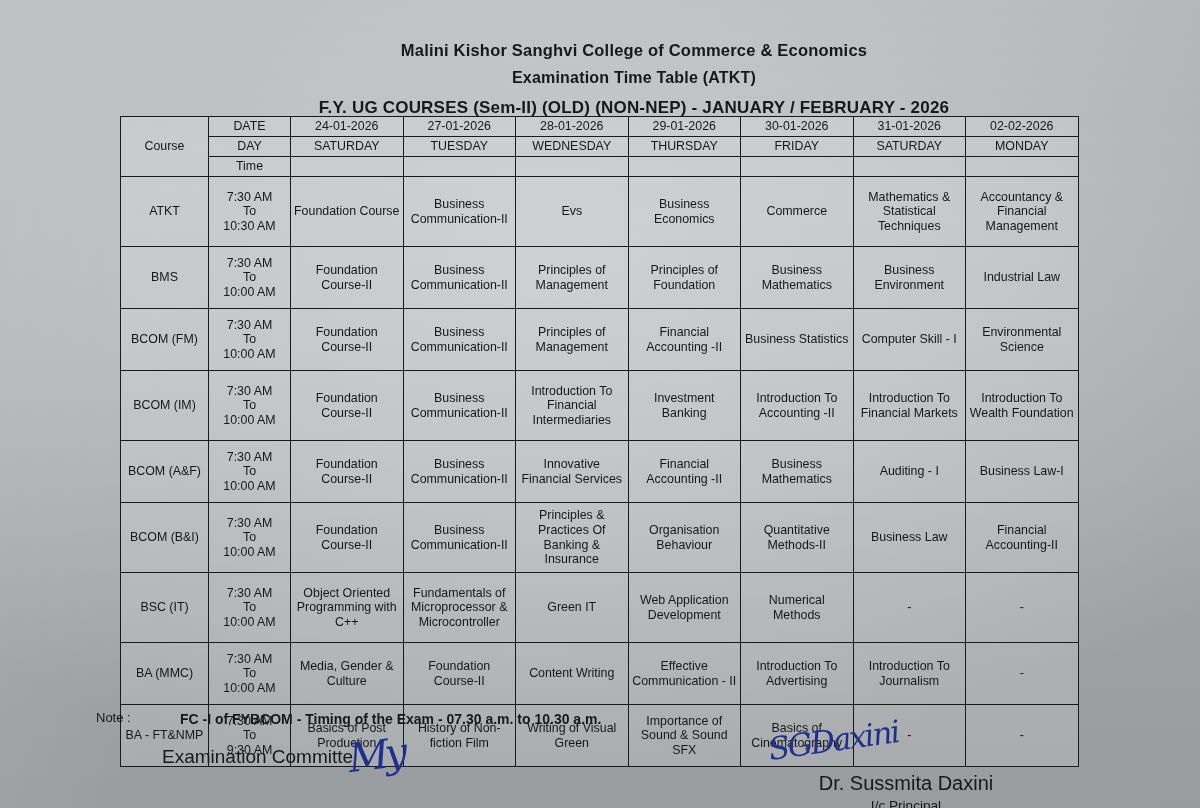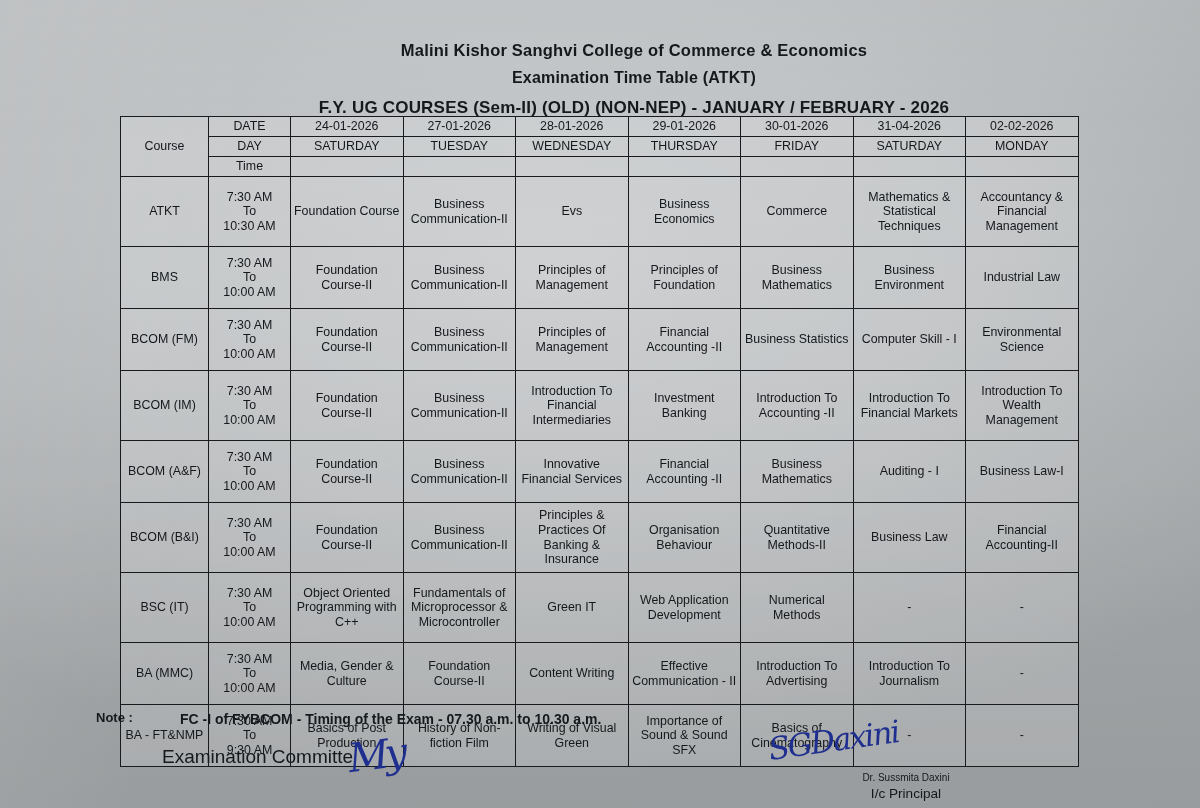--- a/index.html
+++ b/index.html
@@ -112,21 +112,21 @@
   
   #note-row {
     position: absolute;
     left: 62px;
     top: 680px;
     width: 1060px;
     color: #15181c;
   }
   #note-label {
     position: absolute; left: 0; top: 0;
-    font-size: 13px; font-weight: bold;
+    font-size: 13px; font-weight: normal;
   }
   #note-text {
     position: absolute; left: 84px; top: 1px;
     font-size: 14px; font-weight: bold;
   }
   #committee-label {
     position: absolute; left: 66px; top: 36px;
     font-size: 19px;
   }
 
@@ -148,21 +148,21 @@
     transform: rotate(-8deg);
     letter-spacing: -2px;
   }
   #principal-block {
     position: absolute;
     left: 660px; top: 62px;
     width: 300px;
     text-align: center;
     color: #15181c;
   }
-  #principal-name { font-size: 10px; }
+  #principal-name { font-size: 20px; }
   #principal-role { font-size: 13.6px; margin-top: 3px; }
 </style>
 </head>
 <body>
 
 <div id="photo">
   <div id="paper"></div>
 
   <div id="sheet">
 
@@ -185,21 +185,21 @@
         </colgroup>
         <tbody>
           <tr>
             <td id="cell-course-head" rowspan="3">Course</td>
             <td class="hdr-label">DATE</td>
             <td class="hdr-date">24-01-2026</td>
             <td class="hdr-date">27-01-2026</td>
             <td class="hdr-date">28-01-2026</td>
             <td class="hdr-date">29-01-2026</td>
             <td class="hdr-date">30-01-2026</td>
-            <td class="hdr-date">31-04-2026</td>
+            <td class="hdr-date">31-01-2026</td>
             <td class="hdr-date">02-02-2026</td>
           </tr>
           <tr>
             <td class="hdr-label">DAY</td>
             <td class="hdr-day">SATURDAY</td>
             <td class="hdr-day">TUESDAY</td>
             <td class="hdr-day">WEDNESDAY</td>
             <td class="hdr-day">THURSDAY</td>
             <td class="hdr-day">FRIDAY</td>
             <td class="hdr-day">SATURDAY</td>
@@ -260,21 +260,21 @@
               <td class="course-cell">BCOM (IM)</td>
               <td class="time-cell">7:30 AM
 To
 10:00 AM</td>
               <td class="subject">Foundation Course-II</td>
               <td class="subject">Business Communication-II</td>
               <td class="subject">Introduction To Financial Intermediaries</td>
               <td class="subject">Investment Banking</td>
               <td class="subject">Introduction To Accounting -II</td>
               <td class="subject">Introduction To Financial Markets</td>
-              <td class="subject">Introduction To Wealth Management</td>
+              <td class="subject">Introduction To Wealth Foundation</td>
             </tr>
             <tr class="body-row">
               <td class="course-cell">BCOM (A&amp;F)</td>
               <td class="time-cell">7:30 AM
 To
 10:00 AM</td>
               <td class="subject">Foundation Course-II</td>
               <td class="subject">Business Communication-II</td>
               <td class="subject">Innovative Financial Services</td>
               <td class="subject">Financial Accounting -II</td>

